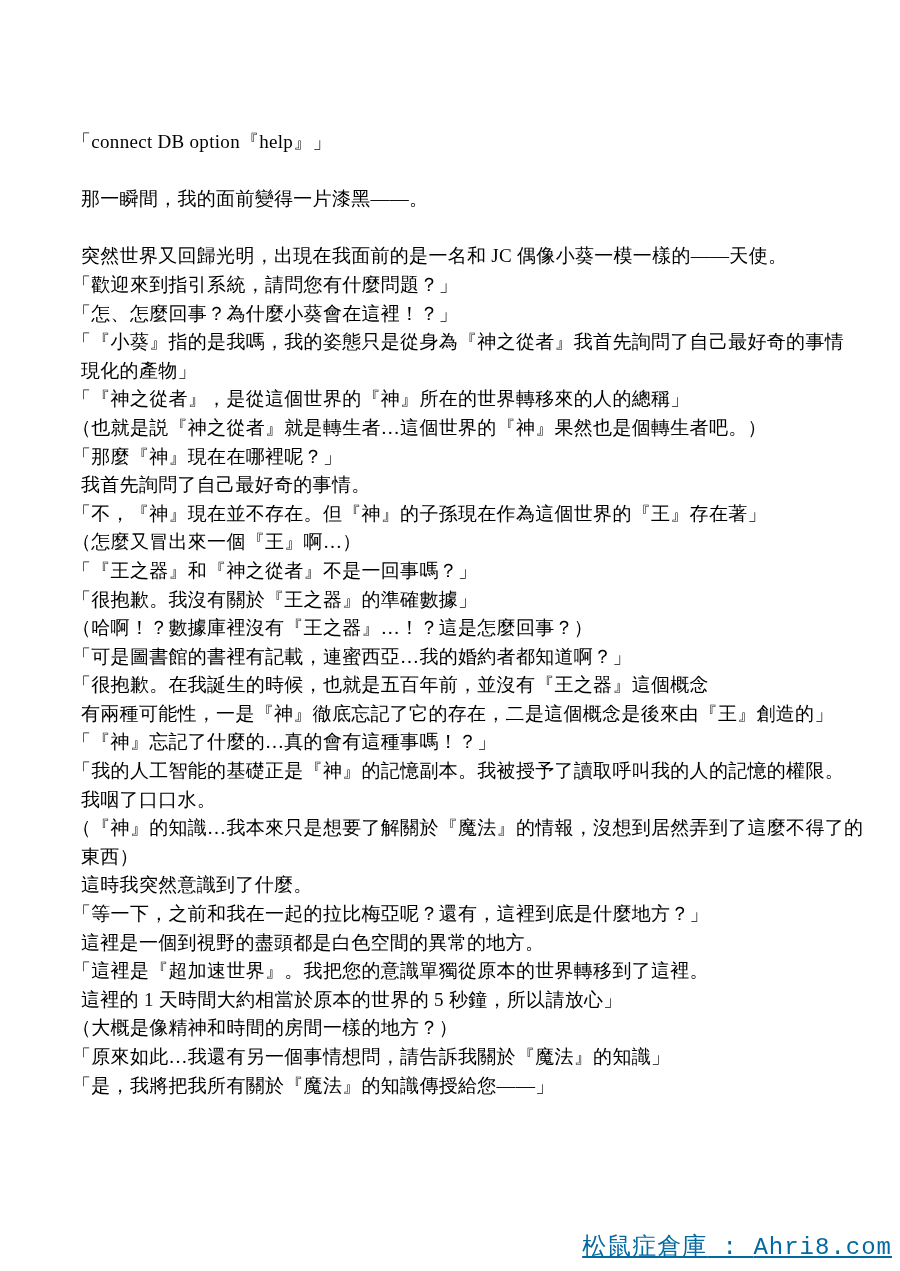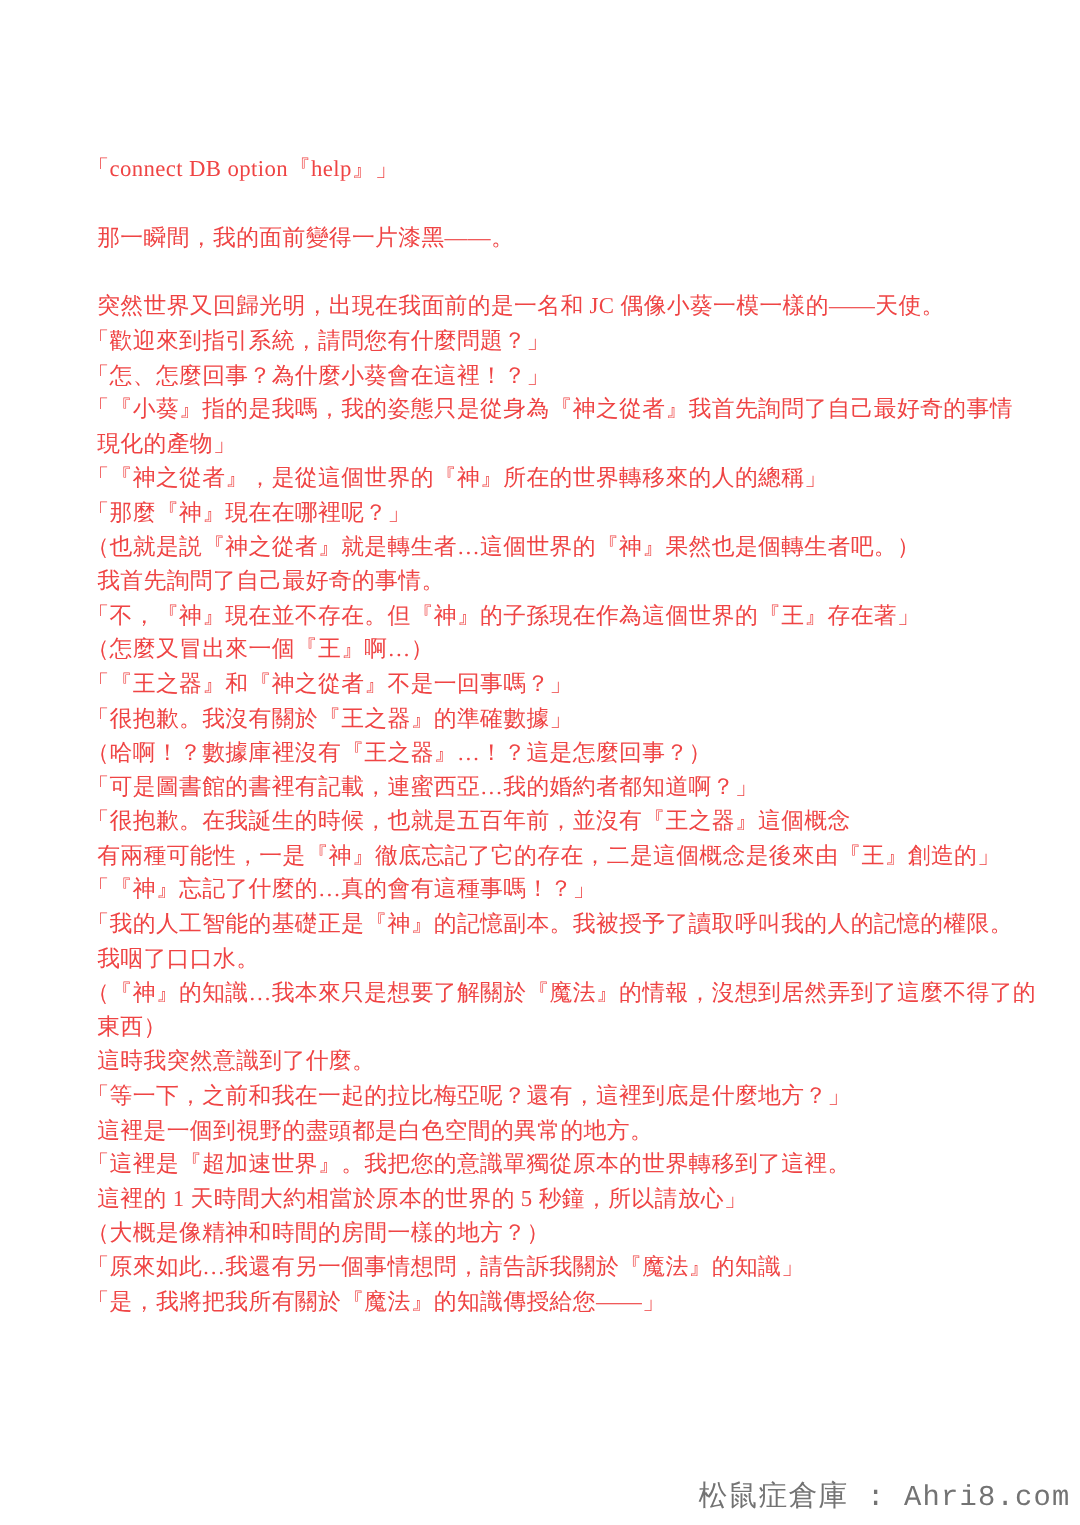--- a/index.html
+++ b/index.html
@@ -49,33 +49,33 @@
   .footer .separator,
   .footer .site-domain {
     font-family: "Liberation Mono", "DejaVu Sans Mono", monospace;
   }
 </style>
 </head>
 <body>
 
 <div class="page">
 
-  <div class="text-block" style="color: #ef4444;">
+  <div class="text-block" style="color: #000000;">
       <div class="line">「connect DB option『help』」</div>
       <div class="spacer"></div>
       <div class="line indent">那一瞬間，我的面前變得一片漆黑——。</div>
       <div class="spacer"></div>
       <div class="line indent">突然世界又回歸光明，出現在我面前的是一名和 JC 偶像小葵一模一樣的——天使。</div>
       <div class="line">「歡迎來到指引系統，請問您有什麼問題？」</div>
       <div class="line">「怎、怎麼回事？為什麼小葵會在這裡！？」</div>
       <div class="line">「『小葵』指的是我嗎，我的姿態只是從身為『神之從者』我首先詢問了自己最好奇的事情</div>
       <div class="line indent">現化的產物」</div>
       <div class="line">「『神之從者』，是從這個世界的『神』所在的世界轉移來的人的總稱」</div>
+      <div class="line">（也就是説『神之從者』就是轉生者…這個世界的『神』果然也是個轉生者吧。）</div>
       <div class="line">「那麼『神』現在在哪裡呢？」</div>
-      <div class="line">（也就是説『神之從者』就是轉生者…這個世界的『神』果然也是個轉生者吧。）</div>
       <div class="line indent">我首先詢問了自己最好奇的事情。</div>
       <div class="line">「不，『神』現在並不存在。但『神』的子孫現在作為這個世界的『王』存在著」</div>
       <div class="line">（怎麼又冒出來一個『王』啊…）</div>
       <div class="line">「『王之器』和『神之從者』不是一回事嗎？」</div>
       <div class="line">「很抱歉。我沒有關於『王之器』的準確數據」</div>
       <div class="line">（哈啊！？數據庫裡沒有『王之器』…！？這是怎麼回事？）</div>
       <div class="line">「可是圖書館的書裡有記載，連蜜西亞…我的婚約者都知道啊？」</div>
       <div class="line">「很抱歉。在我誕生的時候，也就是五百年前，並沒有『王之器』這個概念</div>
       <div class="line indent">有兩種可能性，一是『神』徹底忘記了它的存在，二是這個概念是後來由『王』創造的」</div>
       <div class="line">「『神』忘記了什麼的…真的會有這種事嗎！？」</div>
@@ -86,17 +86,17 @@
       <div class="line indent">這時我突然意識到了什麼。</div>
       <div class="line">「等一下，之前和我在一起的拉比梅亞呢？還有，這裡到底是什麼地方？」</div>
       <div class="line indent">這裡是一個到視野的盡頭都是白色空間的異常的地方。</div>
       <div class="line">「這裡是『超加速世界』。我把您的意識單獨從原本的世界轉移到了這裡。</div>
       <div class="line indent">這裡的 1 天時間大約相當於原本的世界的 5 秒鐘，所以請放心」</div>
       <div class="line">（大概是像精神和時間的房間一樣的地方？）</div>
       <div class="line">「原來如此…我還有另一個事情想問，請告訴我關於『魔法』的知識」</div>
       <div class="line">「是，我將把我所有關於『魔法』的知識傳授給您——」</div>
     </div>
 
-  <div class="footer" style="color: #737373;">
+  <div class="footer" style="color: #0369a1; text-decoration: underline;">
     <span class="site-name">松鼠症倉庫</span><span class="separator"> : </span><span class="site-domain">Ahri8.com</span>
   </div>
 
 </div>
 
 </body></html>

